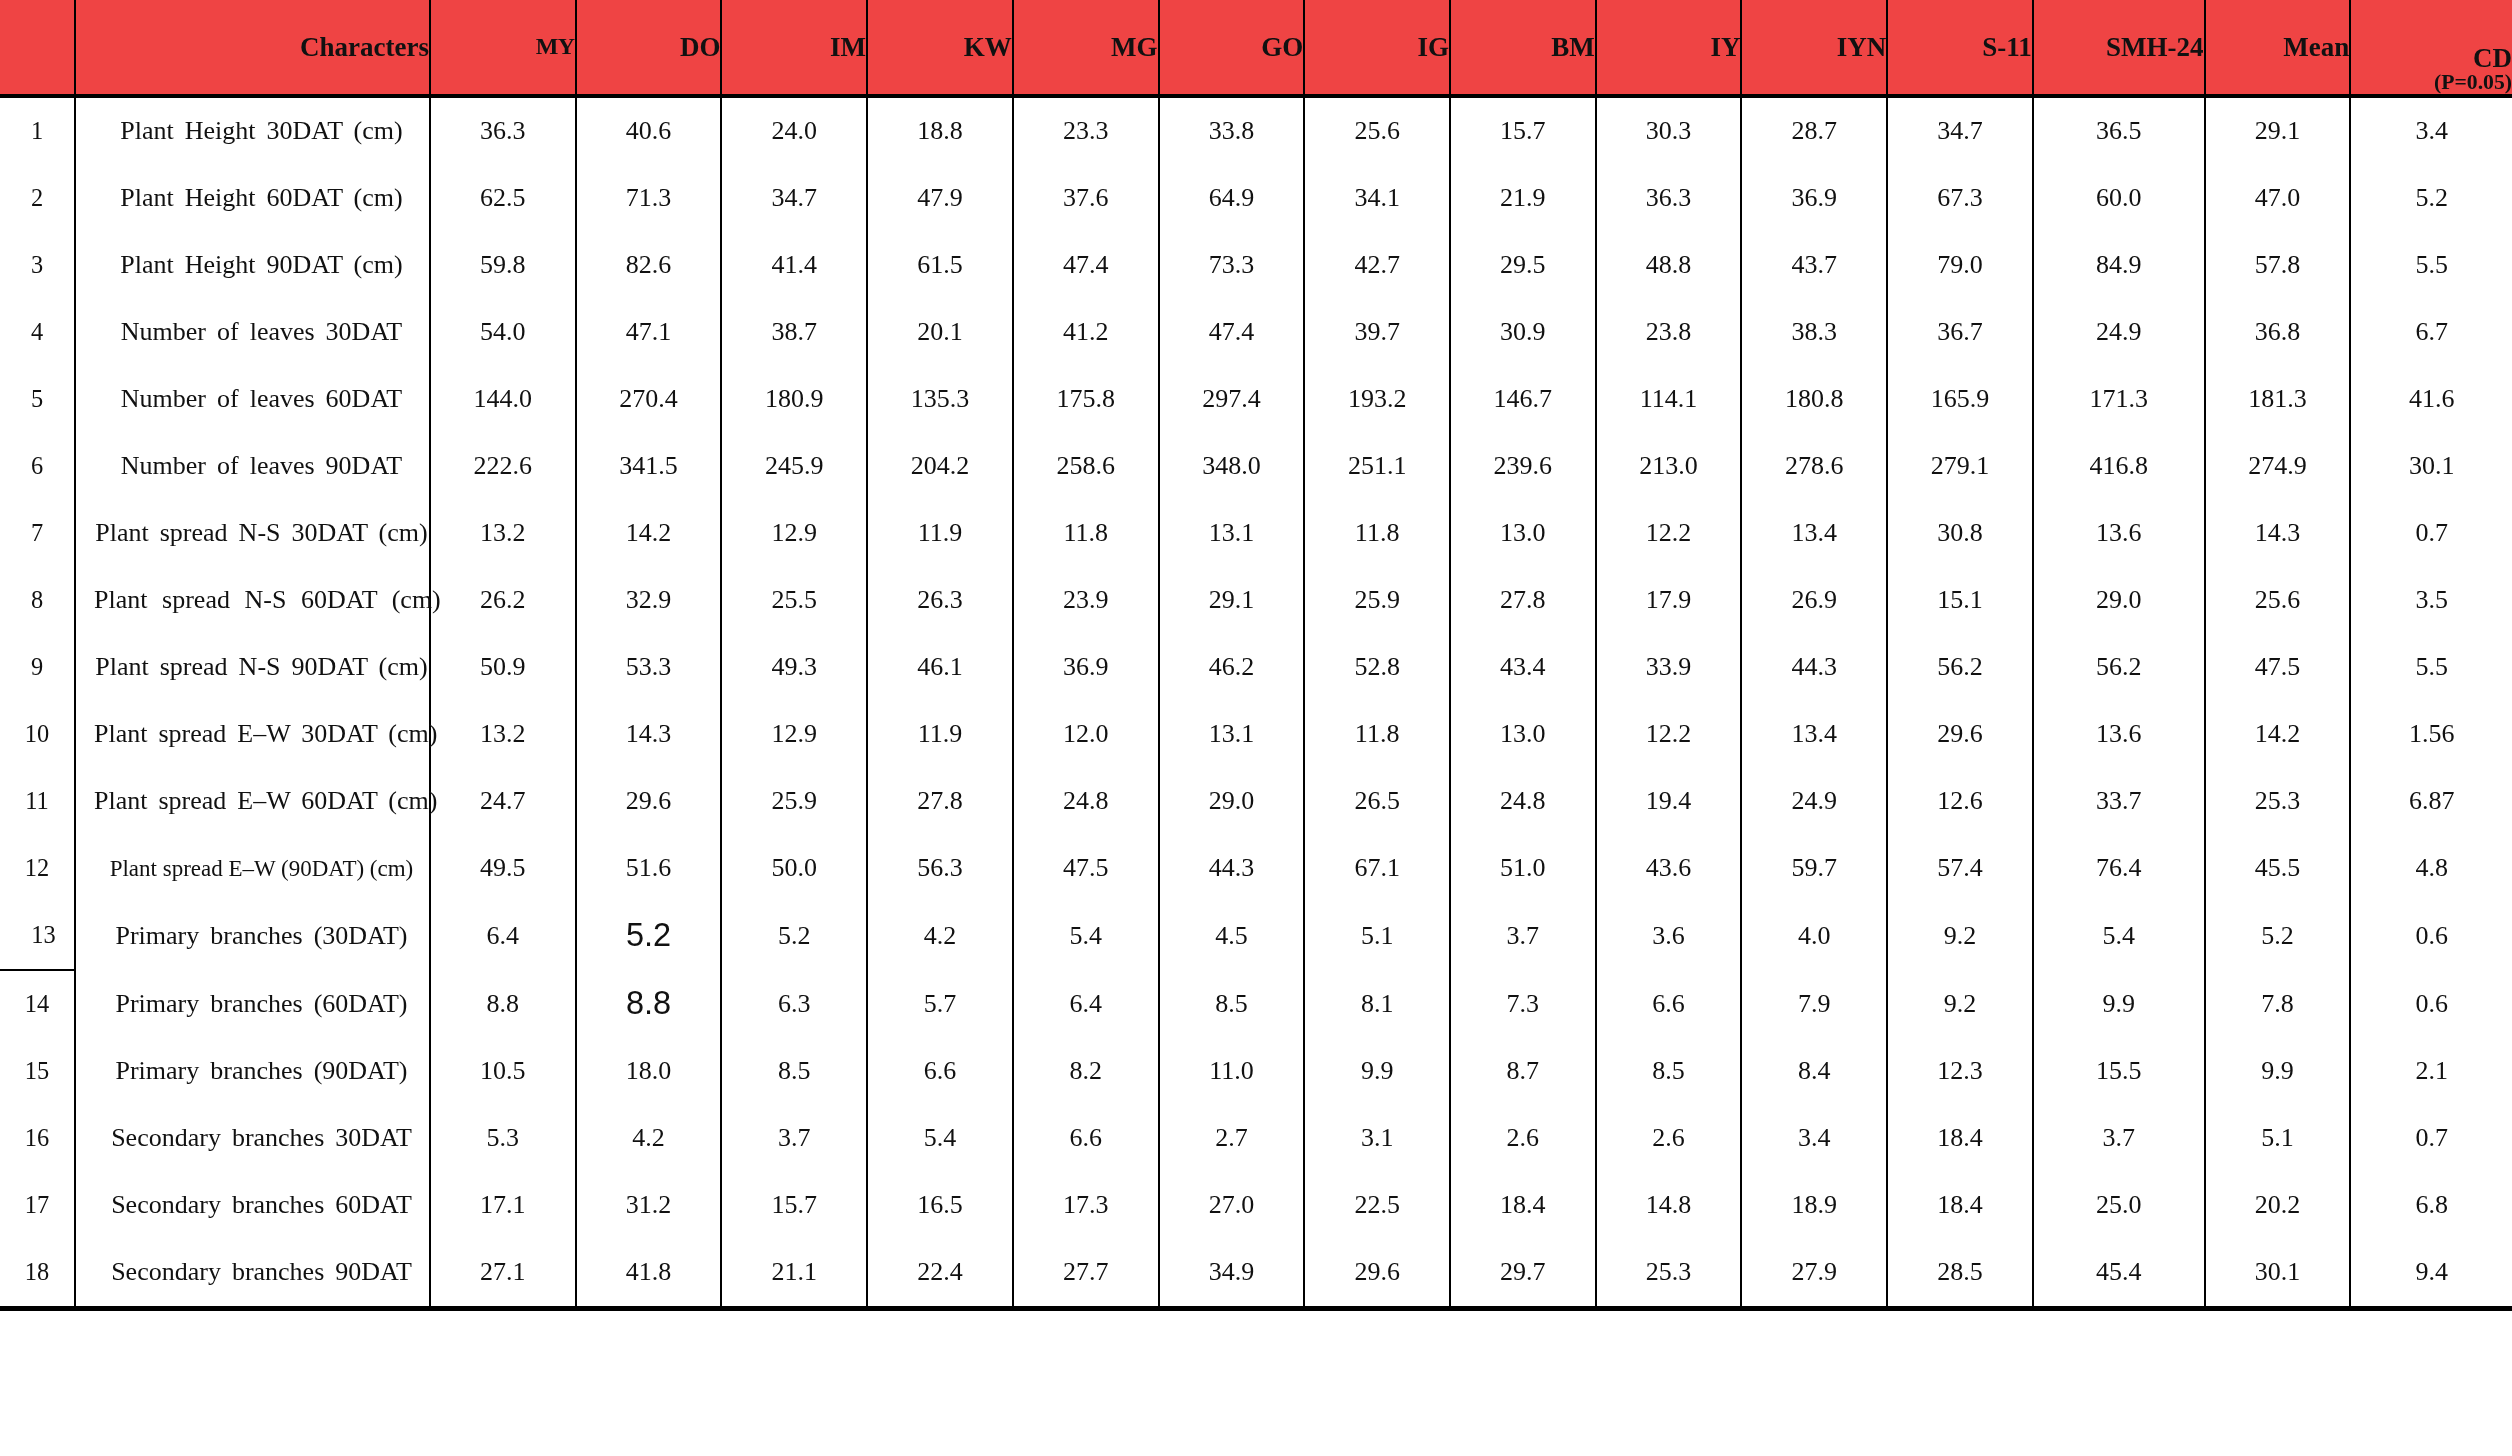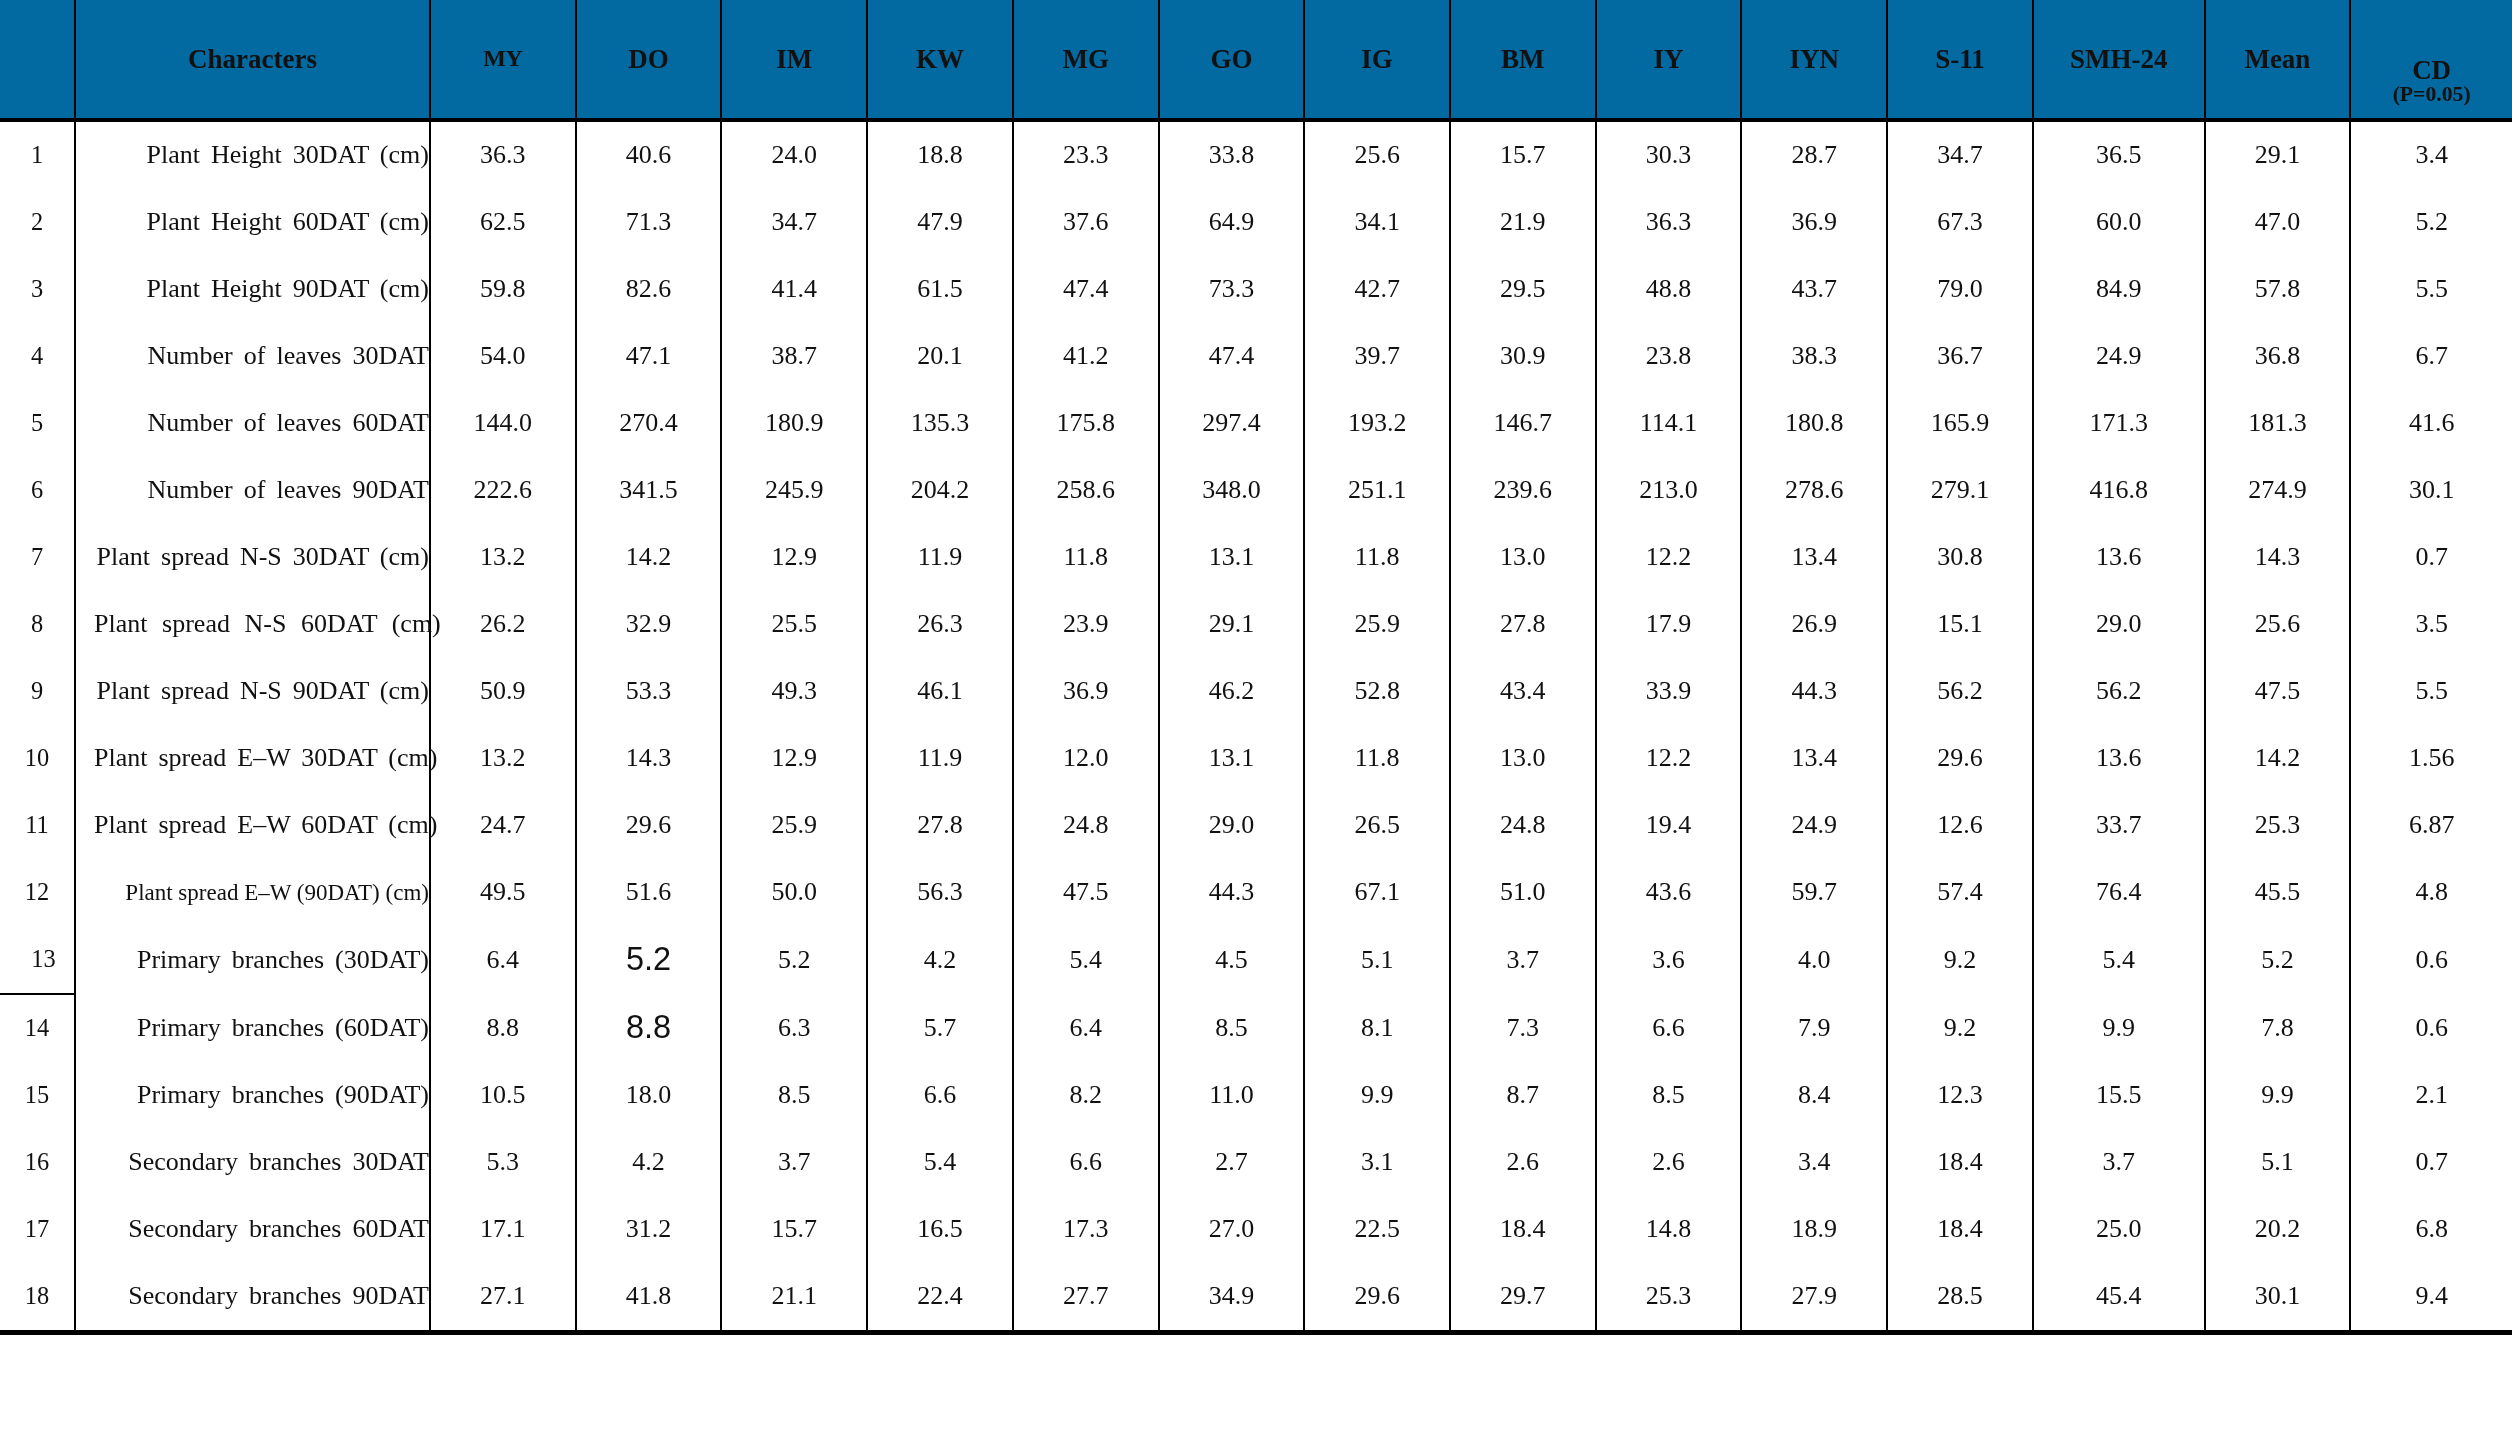--- a/index.html
+++ b/index.html
@@ -32,27 +32,27 @@
   col.c-char   { width: 246px; }
   col.c-num    { width: 101px; }
   col.c-num-wd { width: 119px; }
   col.c-mean   { width: 101px; }
   col.c-cd     { width: 112px; }
 
   
   thead th {
     font-weight: bold;
     font-size: 27px;
-    text-align: center;
+    text-align: right;
     vertical-align: middle;
-    padding: 12px;
+    padding: 0;
     height: 49px;
     border-left: 2.7px solid #000;
     border-bottom: 4.5px solid #000;
-    background: #0369a1;
+    background: #ef4444;
     line-height: 1.06;
   }
   thead th.th-sno {
     border-left: 0;
     border-bottom: 4.5px solid #000;
   }
   thead th.th-char {
     border-left: 2.7px solid #000;
   }
   thead th.th-my {
@@ -81,21 +81,21 @@
     line-height: 1.1;
   }
   tbody td.sno {
     border-left: 0;
     text-align: center;
     font-size: 24.4px;
     width: 52px;
   }
   tbody td.charname {
     border-left: 2.7px solid #000;
-    text-align: right;
+    text-align: center;
     padding-left: 18px;
     white-space: nowrap;
     font-size: 26px;
     word-spacing: 4.5px;
   }
   tbody td.charname.tight { word-spacing: 0px; font-size: 23px; }
   tbody td.charname.wide2 { word-spacing: 8.1px; }
   tbody td.num {
     text-align: center;
   }

